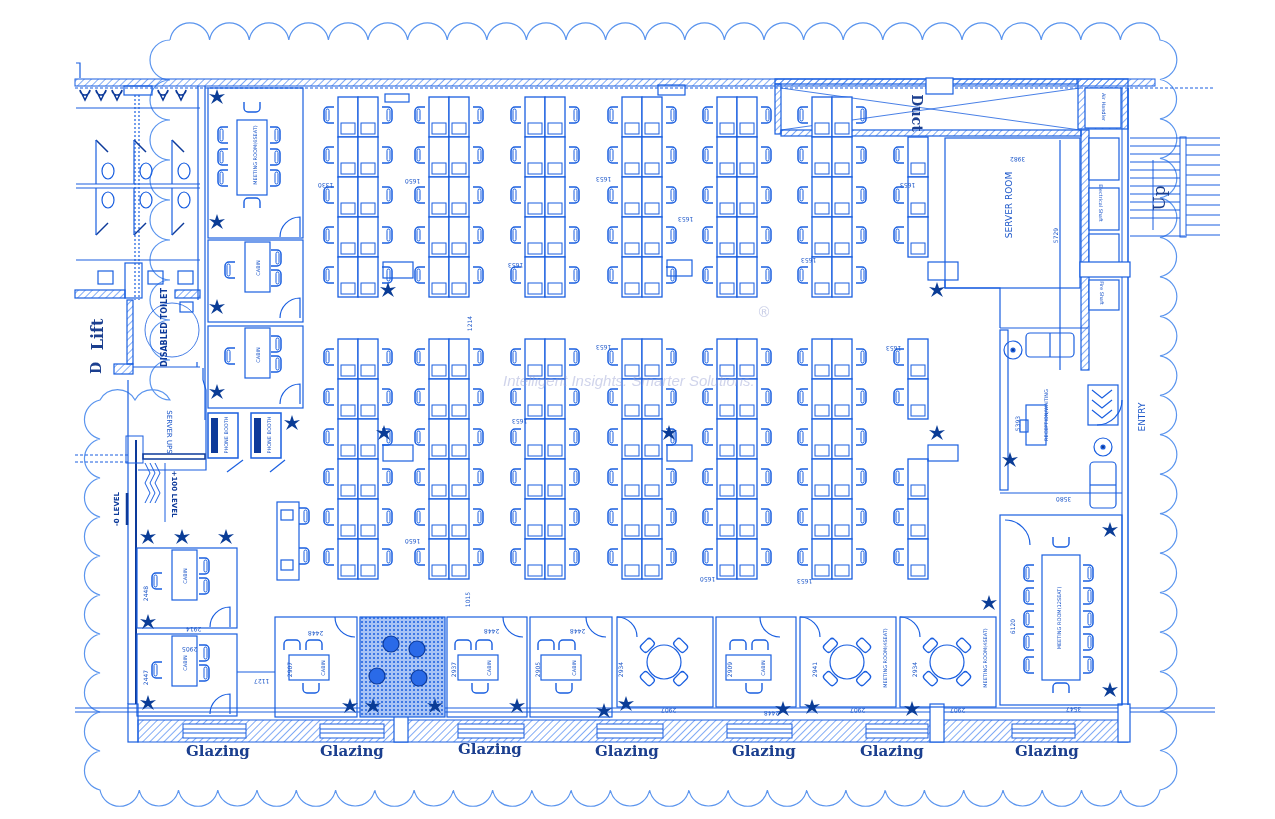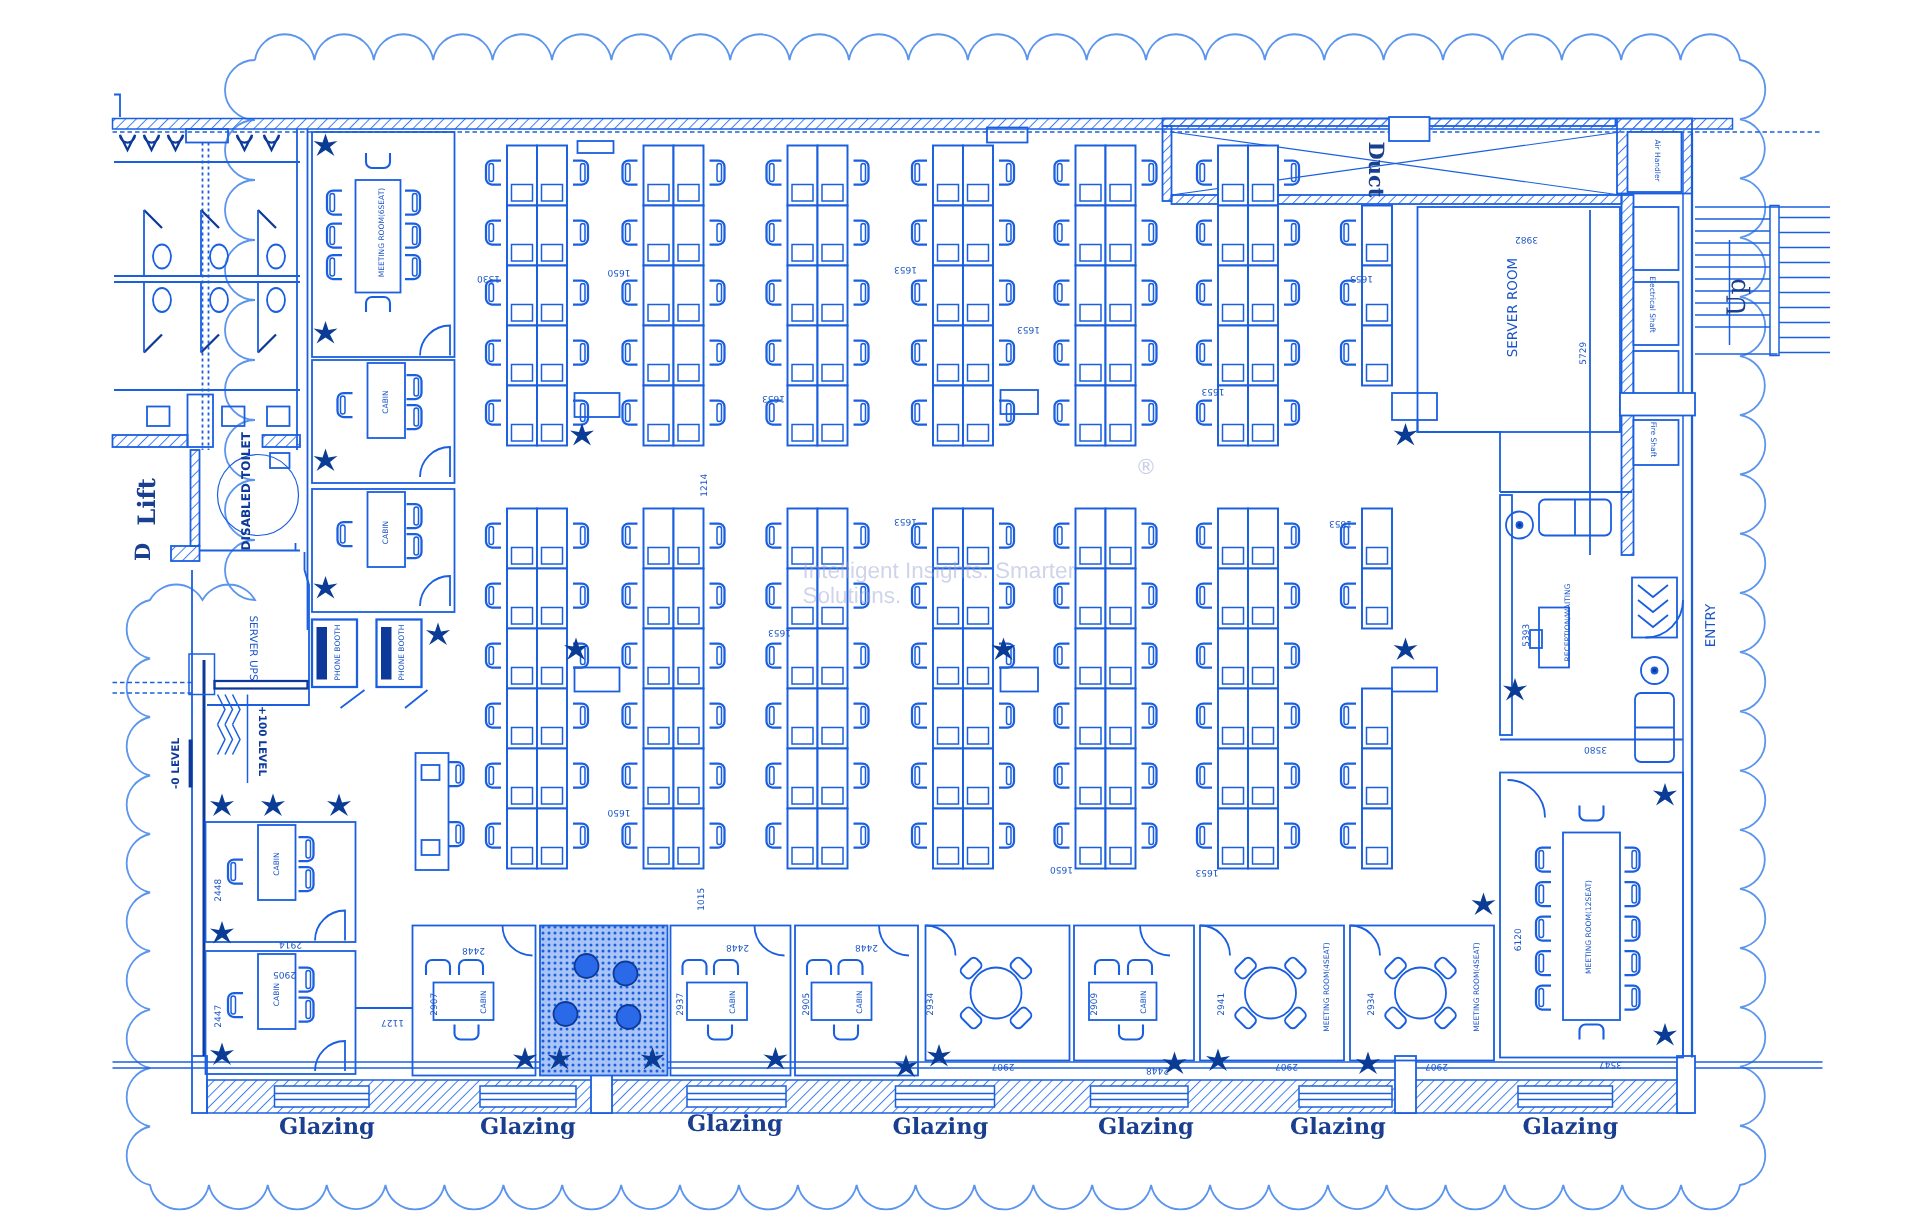--- a/index.html
+++ b/index.html
@@ -5,21 +5,21 @@
   html,body{margin:0;padding:0;background:#ffffff;}
   body{width:1275px;height:819px;overflow:hidden;position:relative;font-family:"DejaVu Sans",sans-serif;}
   #plan{position:absolute;left:0;top:0;width:1275px;height:819px;}
   .lbl{position:absolute;color:#1a55c8;white-space:nowrap;transform-origin:center center;}
   .serif{font-family:"DejaVu Serif",serif;font-weight:bold;color:#1b3f8f;}
   .glazing{font-size:15px;}
   .small{font-size:7px;font-family:"DejaVu Sans",sans-serif;}
   .tiny{font-size:5px;font-family:"DejaVu Sans",sans-serif;}
   .watermark{position:absolute;left:495px;top:298px;width:290px;height:100px;pointer-events:none;}
   .wm-text{position:absolute;left:0;top:0;font-family:"Liberation Sans",sans-serif;font-weight:bold;font-style:italic;font-size:72px;letter-spacing:-2px;color:rgba(120,130,190,0.38);}
-  .wm-tag{position:absolute;left:8px;top:74px;font-family:"Liberation Sans",sans-serif;font-size:15px;color:rgba(150,160,210,0.45);margin-left:32px;}
+  .wm-tag{position:absolute;left:8px;top:74px;font-family:"Liberation Sans",sans-serif;font-style:italic;font-size:15px;color:rgba(150,160,210,0.45);}
   .wm-reg{position:absolute;left:262px;top:6px;font-size:14px;color:rgba(150,160,210,0.5);}
 </style>
 </head>
 <body>
 
 <svg id="plan" xmlns="http://www.w3.org/2000/svg" width="1275" height="819" viewBox="0 0 1275 819">
   <defs>
     <pattern id="hatch" width="5" height="5" patternUnits="userSpaceOnUse" patternTransform="rotate(45)">
       <line x1="0" y1="0" x2="0" y2="5" stroke="#3a7cf0" stroke-width="1.3"></line>
     </pattern>

